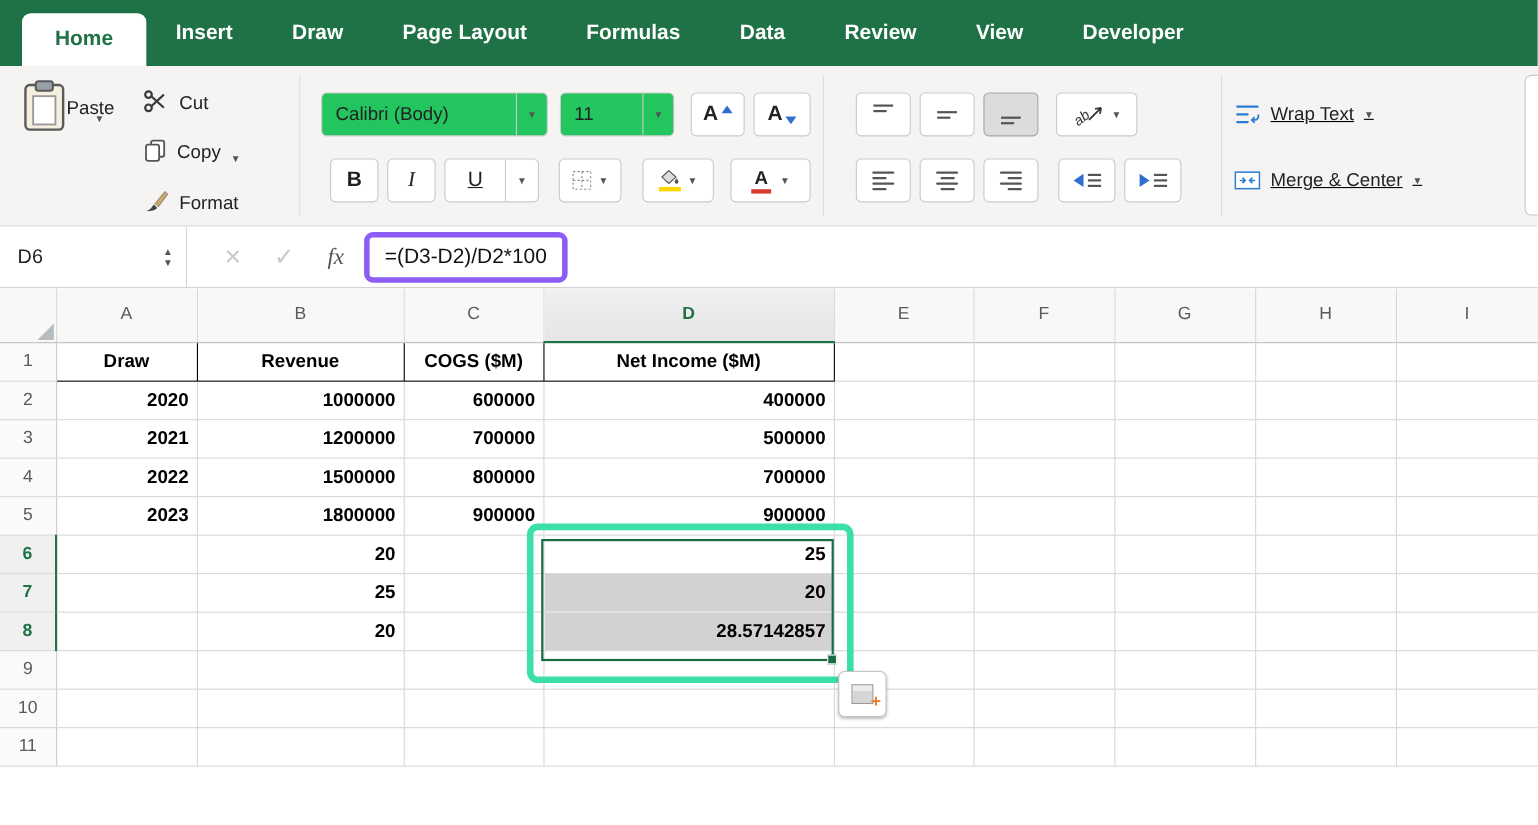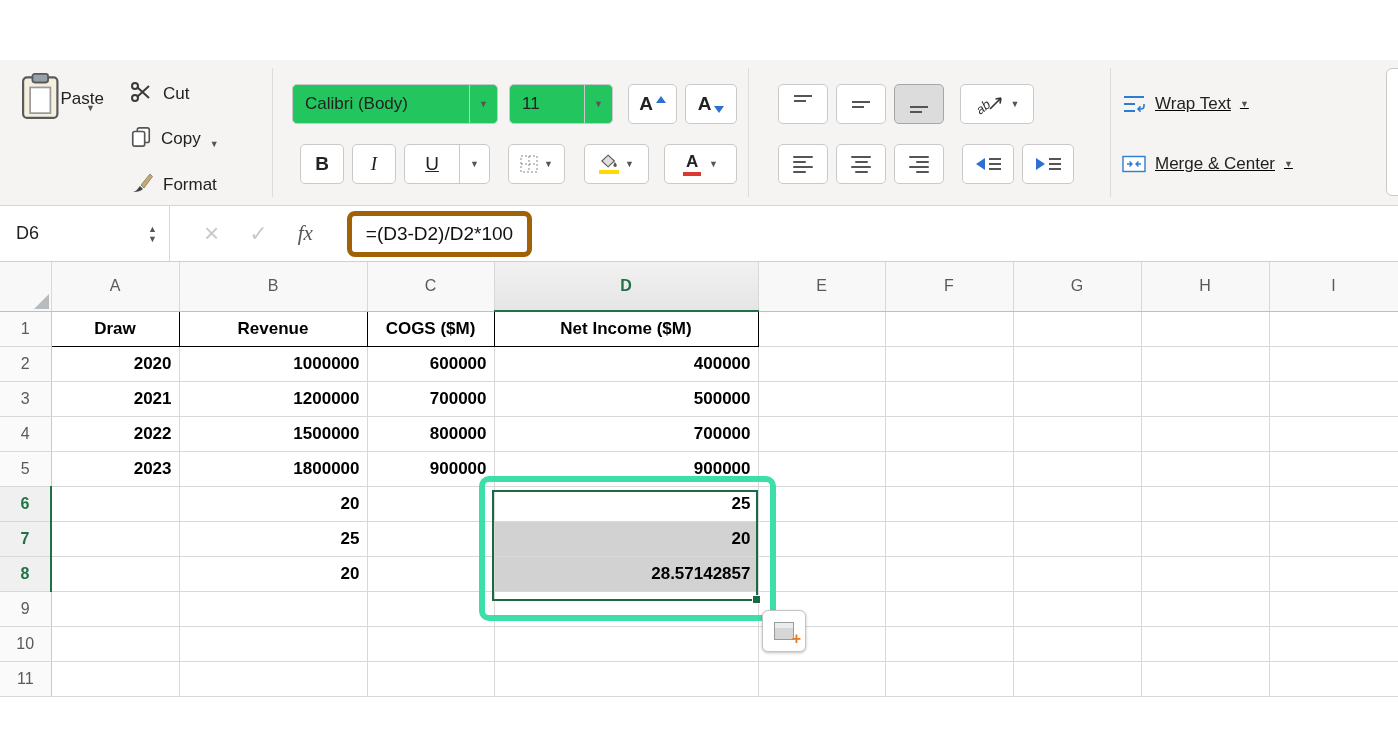--- a/index.html
+++ b/index.html
@@ -59,21 +59,21 @@
   .sliver { position:absolute; right:-14px; top:8px; width:26px; height:128px; background:#fff; border:1px solid #c9c9c9; border-radius:6px; }
 
   
   .fbar { position:absolute; top:206px; left:0; right:0; height:56px; background:#fff; border-bottom:1px solid #cfcfcf; display:flex; align-items:center; }
   .namebox { position:relative; width:170px; height:100%; border-right:1px solid #d6d6d6; display:flex; align-items:center; }
   .namebox .nb-val { padding-left:16px; font-size:18px; color:#222; }
   .stepper { position:absolute; right:12px; top:50%; transform:translateY(-50%); display:flex; flex-direction:column; align-items:center; gap:1px; color:#555; font-size:9px; line-height:1; }
   .fx-cancel { margin-left:34px; font-size:26px; color:#c9c9c9; }
   .fx-check { margin-left:30px; font-size:22px; color:#c9c9c9; }
   .fx-ital { margin-left:30px; font-size:21px; color:#555; font-style:italic; font-family:"Liberation Serif", serif; }
-  .f-annot { margin-left:34px; border:5px solid #a16207; border-radius:8px; padding:7px 14px; }
+  .f-annot { margin-left:18px; border:5px solid #8b5cf6; border-radius:8px; padding:7px 14px; }
   .f-annot .ftext { font-size:19px; color:#111; white-space:nowrap; }
 
   
   .sheet { position:absolute; top:262px; left:0; width:1398px; height:488px; overflow:hidden; background:#fff; }
   table.grid { border-collapse:collapse; table-layout:fixed; width:1398px; }
   .grid th, .grid td { border-right:1px solid #d8d8d8; border-bottom:1px solid #d8d8d8; overflow:hidden; white-space:nowrap; }
   .grid .chrow th { height:49px; background:#f8f8f8; font-size:16px; color:#5a5a5a; font-weight:400; border-bottom:1px solid #bfbfbf; }
   .grid th.corner { position:relative; }
   .ctri { position:absolute; right:2px; bottom:2px; width:0; height:0; border-left:15px solid transparent; border-bottom:15px solid #b7bcc0; }
   .grid th.selch { background:linear-gradient(#f1f1f1,#e5e5e5); color:#1f7246; font-weight:600; border-bottom:2px solid #1f7246; }
@@ -89,20 +89,31 @@
 
   .smarttag { position:absolute; left:762px; top:348px; width:44px; height:42px; background:#fff; border:1px solid #c4c4c4; border-radius:6px; box-shadow:0 1px 3px rgba(0,0,0,.25); display:flex; align-items:center; justify-content:center; }
   .st-ic { position:relative; width:20px; height:18px; border:1px solid #9a9a9a; background:linear-gradient(#ececec 30%, #d6d6d6 30%); }
   .st-plus { position:absolute; right:-8px; bottom:-8px; color:#e87722; font-weight:700; font-size:16px; line-height:1; }
 </style>
 </head>
 <body>
 
 <div class="app">
 
+  <div class="tabbar">
+    <div class="tab active">Home</div>
+    <div class="tab">Insert</div>
+    <div class="tab">Draw</div>
+    <div class="tab">Page Layout</div>
+    <div class="tab">Formulas</div>
+    <div class="tab">Data</div>
+    <div class="tab">Review</div>
+    <div class="tab">View</div>
+    <div class="tab">Developer</div>
+  </div>
 
   <div class="ribbon">
 
     <div class="bigbtn">
       <svg width="50" height="60" viewBox="0 0 26 30">
         <rect x="2" y="3" width="22" height="26" rx="2.5" fill="#f5efe0" stroke="#5a5a5a" stroke-width="1.4"></rect>
         <rect x="8" y="0.8" width="10" height="5.5" rx="1.5" fill="#98a0a8" stroke="#5a5a5a" stroke-width="1.2"></rect>
         <rect x="6.5" y="9.5" width="13" height="16.5" fill="#fff" stroke="#9a9a9a" stroke-width="1.1"></rect>
       </svg>
       <span class="lbl" style="margin-top:6px;">Paste</span>

